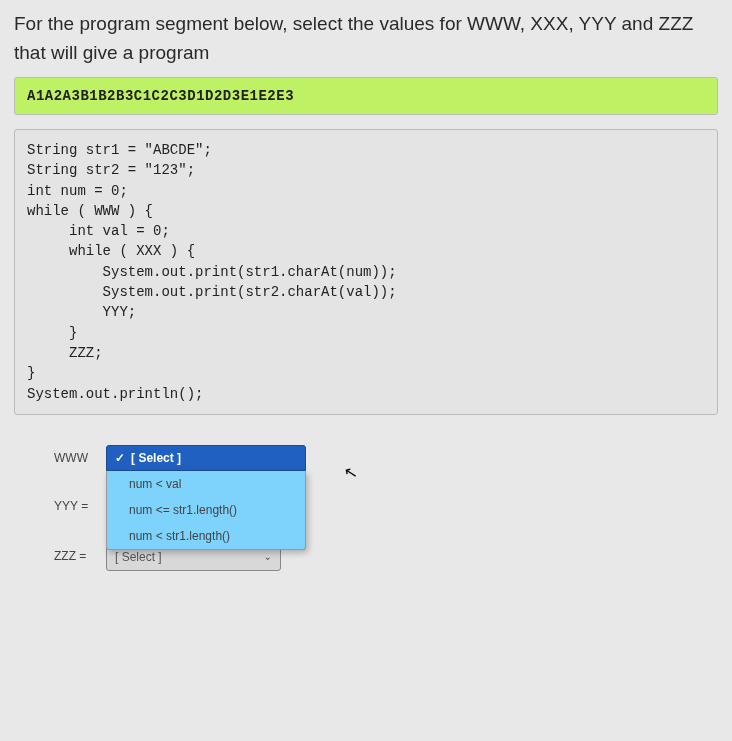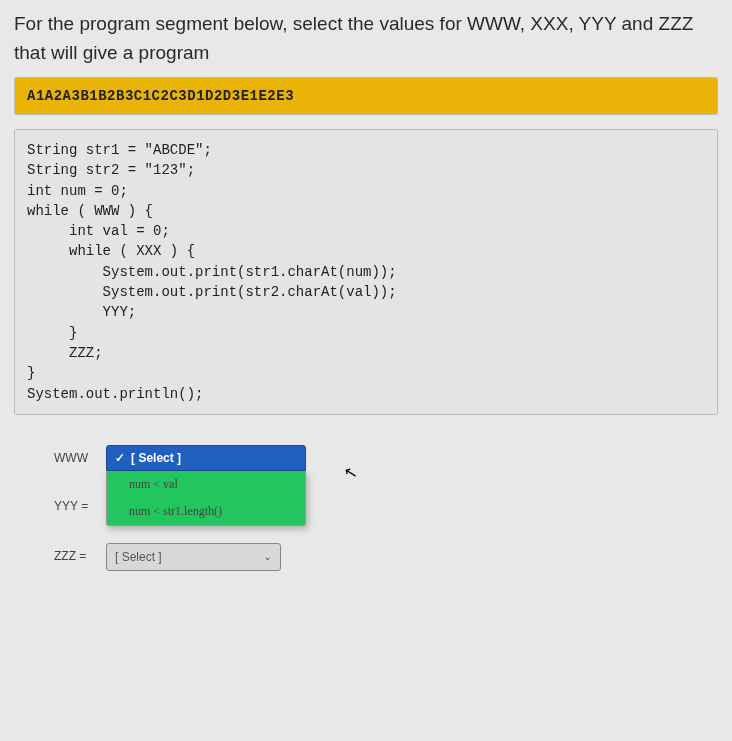--- a/index.html
+++ b/index.html
@@ -18,21 +18,21 @@
     .question-text {
       font-size: 19px;
       line-height: 1.5;
       margin-bottom: 10px;
       color: #2a2a2a;
     }
     .output-box {
       border: 1px solid #bbb;
       border-radius: 3px;
       padding: 10px 12px;
-      background: #eab308;
+      background: #bef264;
       font-family: 'Courier New', monospace;
       font-size: 14px;
       font-weight: bold;
       letter-spacing: 0.5px;
       color: #222;
       margin-bottom: 14px;
     }
     .code-box {
       border: 1px solid #bbb;
       border-radius: 3px;
@@ -97,27 +97,26 @@
     }
     .dropdown-check {
       margin-right: 6px;
       font-size: 12px;
     }
     .dropdown-list {
       position: absolute;
       top: 26px;
       left: 0;
       min-width: 200px;
-      background: #22c55e;
+      background: #7dd3fc;
       border: 1px solid #999;
       border-top: none;
       border-radius: 0 0 3px 3px;
       z-index: 10;
       box-shadow: 2px 3px 6px rgba(0,0,0,0.25);
-      font-family: Liberation Serif, serif;
     }
     .dropdown-option {
       padding: 6px 22px;
       font-size: 12px;
       color: #444;
       cursor: pointer;
     }
     .cursor {
       position: absolute;
       left: 238px;
@@ -160,20 +159,21 @@
 
   <div class="answer-row">
     <div class="answer-label">WWW</div>
     <div class="dropdown-open">
       <div class="dropdown-selected">
         <span class="dropdown-check">✓</span>
         <span>[ Select ]</span>
       </div>
       <div class="dropdown-list">
         <div class="dropdown-option">num &lt; val</div>
+        <div class="dropdown-option">num &lt;= str1.length()</div>
         <div class="dropdown-option">num &lt; str1.length()</div>
       </div>
       <div class="cursor">↖</div>
     </div>
   </div>
 
 
   <div class="answer-row">
     <div class="answer-label">YYY =</div>
     <div class="select-box">

